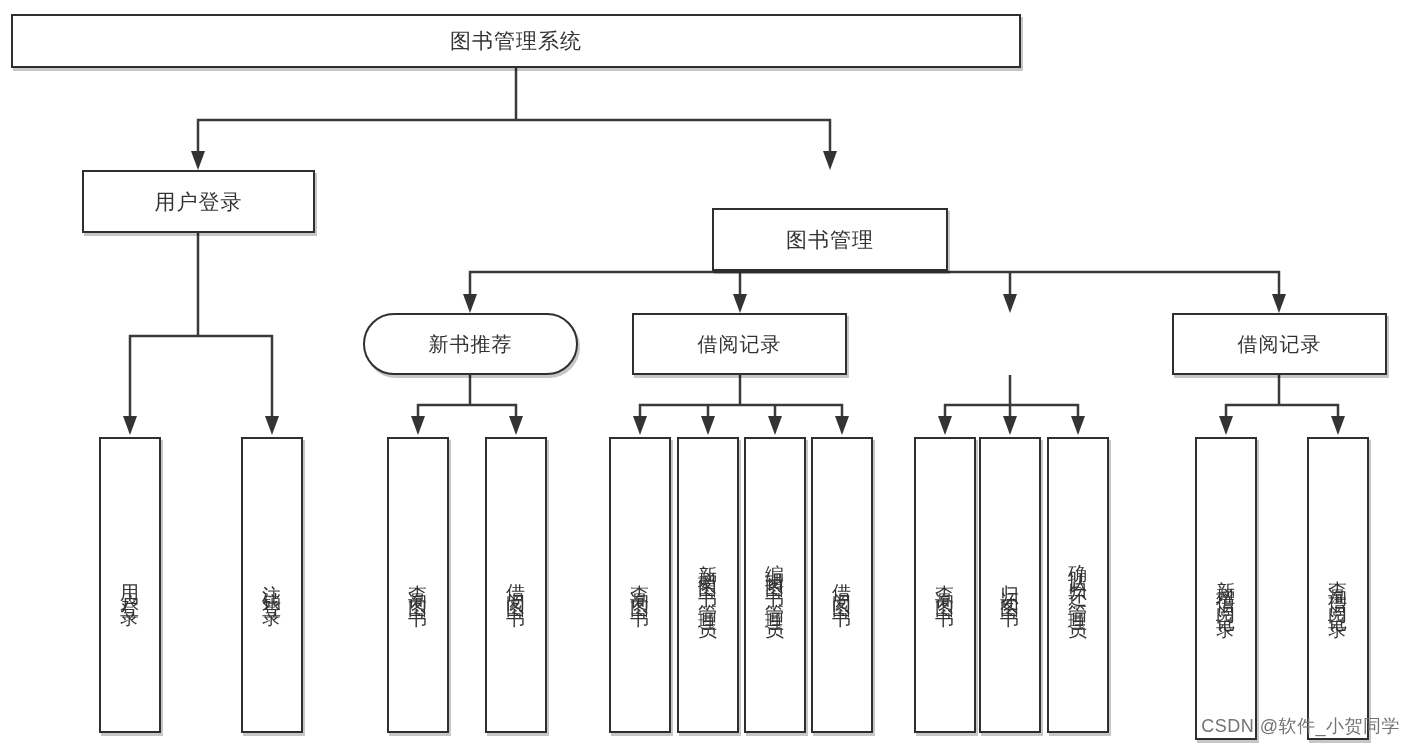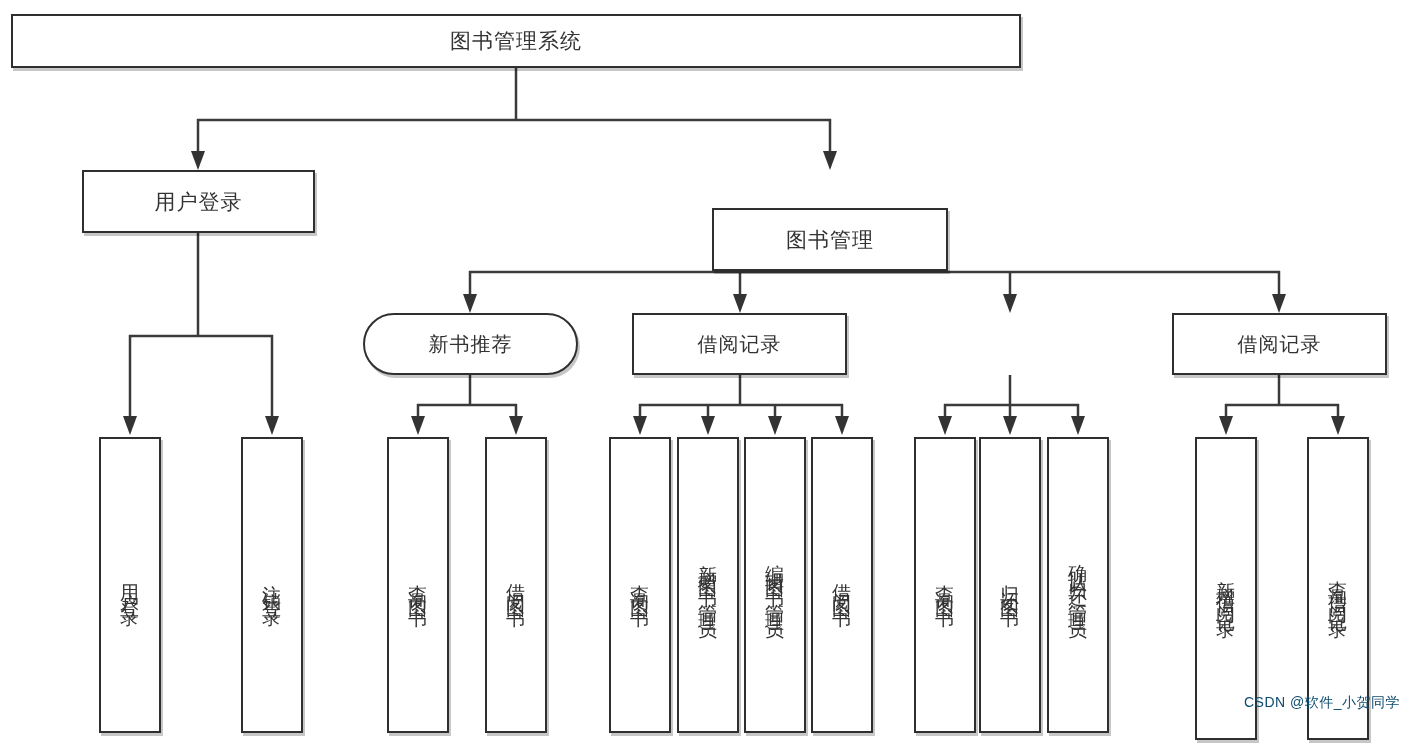--- a/index.html
+++ b/index.html
@@ -20,22 +20,22 @@
     border:2.5px solid #2f2f2f;box-sizing:border-box;
     display:flex;align-items:center;justify-content:center;
     box-shadow:2px 3px 0 rgba(0,0,0,0.22);
   }
   .vtext{
     writing-mode:vertical-rl;text-orientation:mixed;
     font-size:19px;letter-spacing:8px;line-height:1;
     white-space:nowrap;
   }
   .watermark{
-    position:absolute;z-index:3;right:5px;top:694px;
-    font-size:14px;color:#0c4a6e;letter-spacing:0.5px;
+    position:absolute;z-index:3;right:5px;top:714px;
+    font-size:18px;color:#737373;letter-spacing:0.5px;
   }
 </style>
 </head>
 <body>
 
 <div id="stage">
 
   <svg id="connectors" width="1405" height="747" viewBox="0 0 1405 747">
     <g stroke="#3a3a3a" stroke-width="2.5" fill="none">
 

